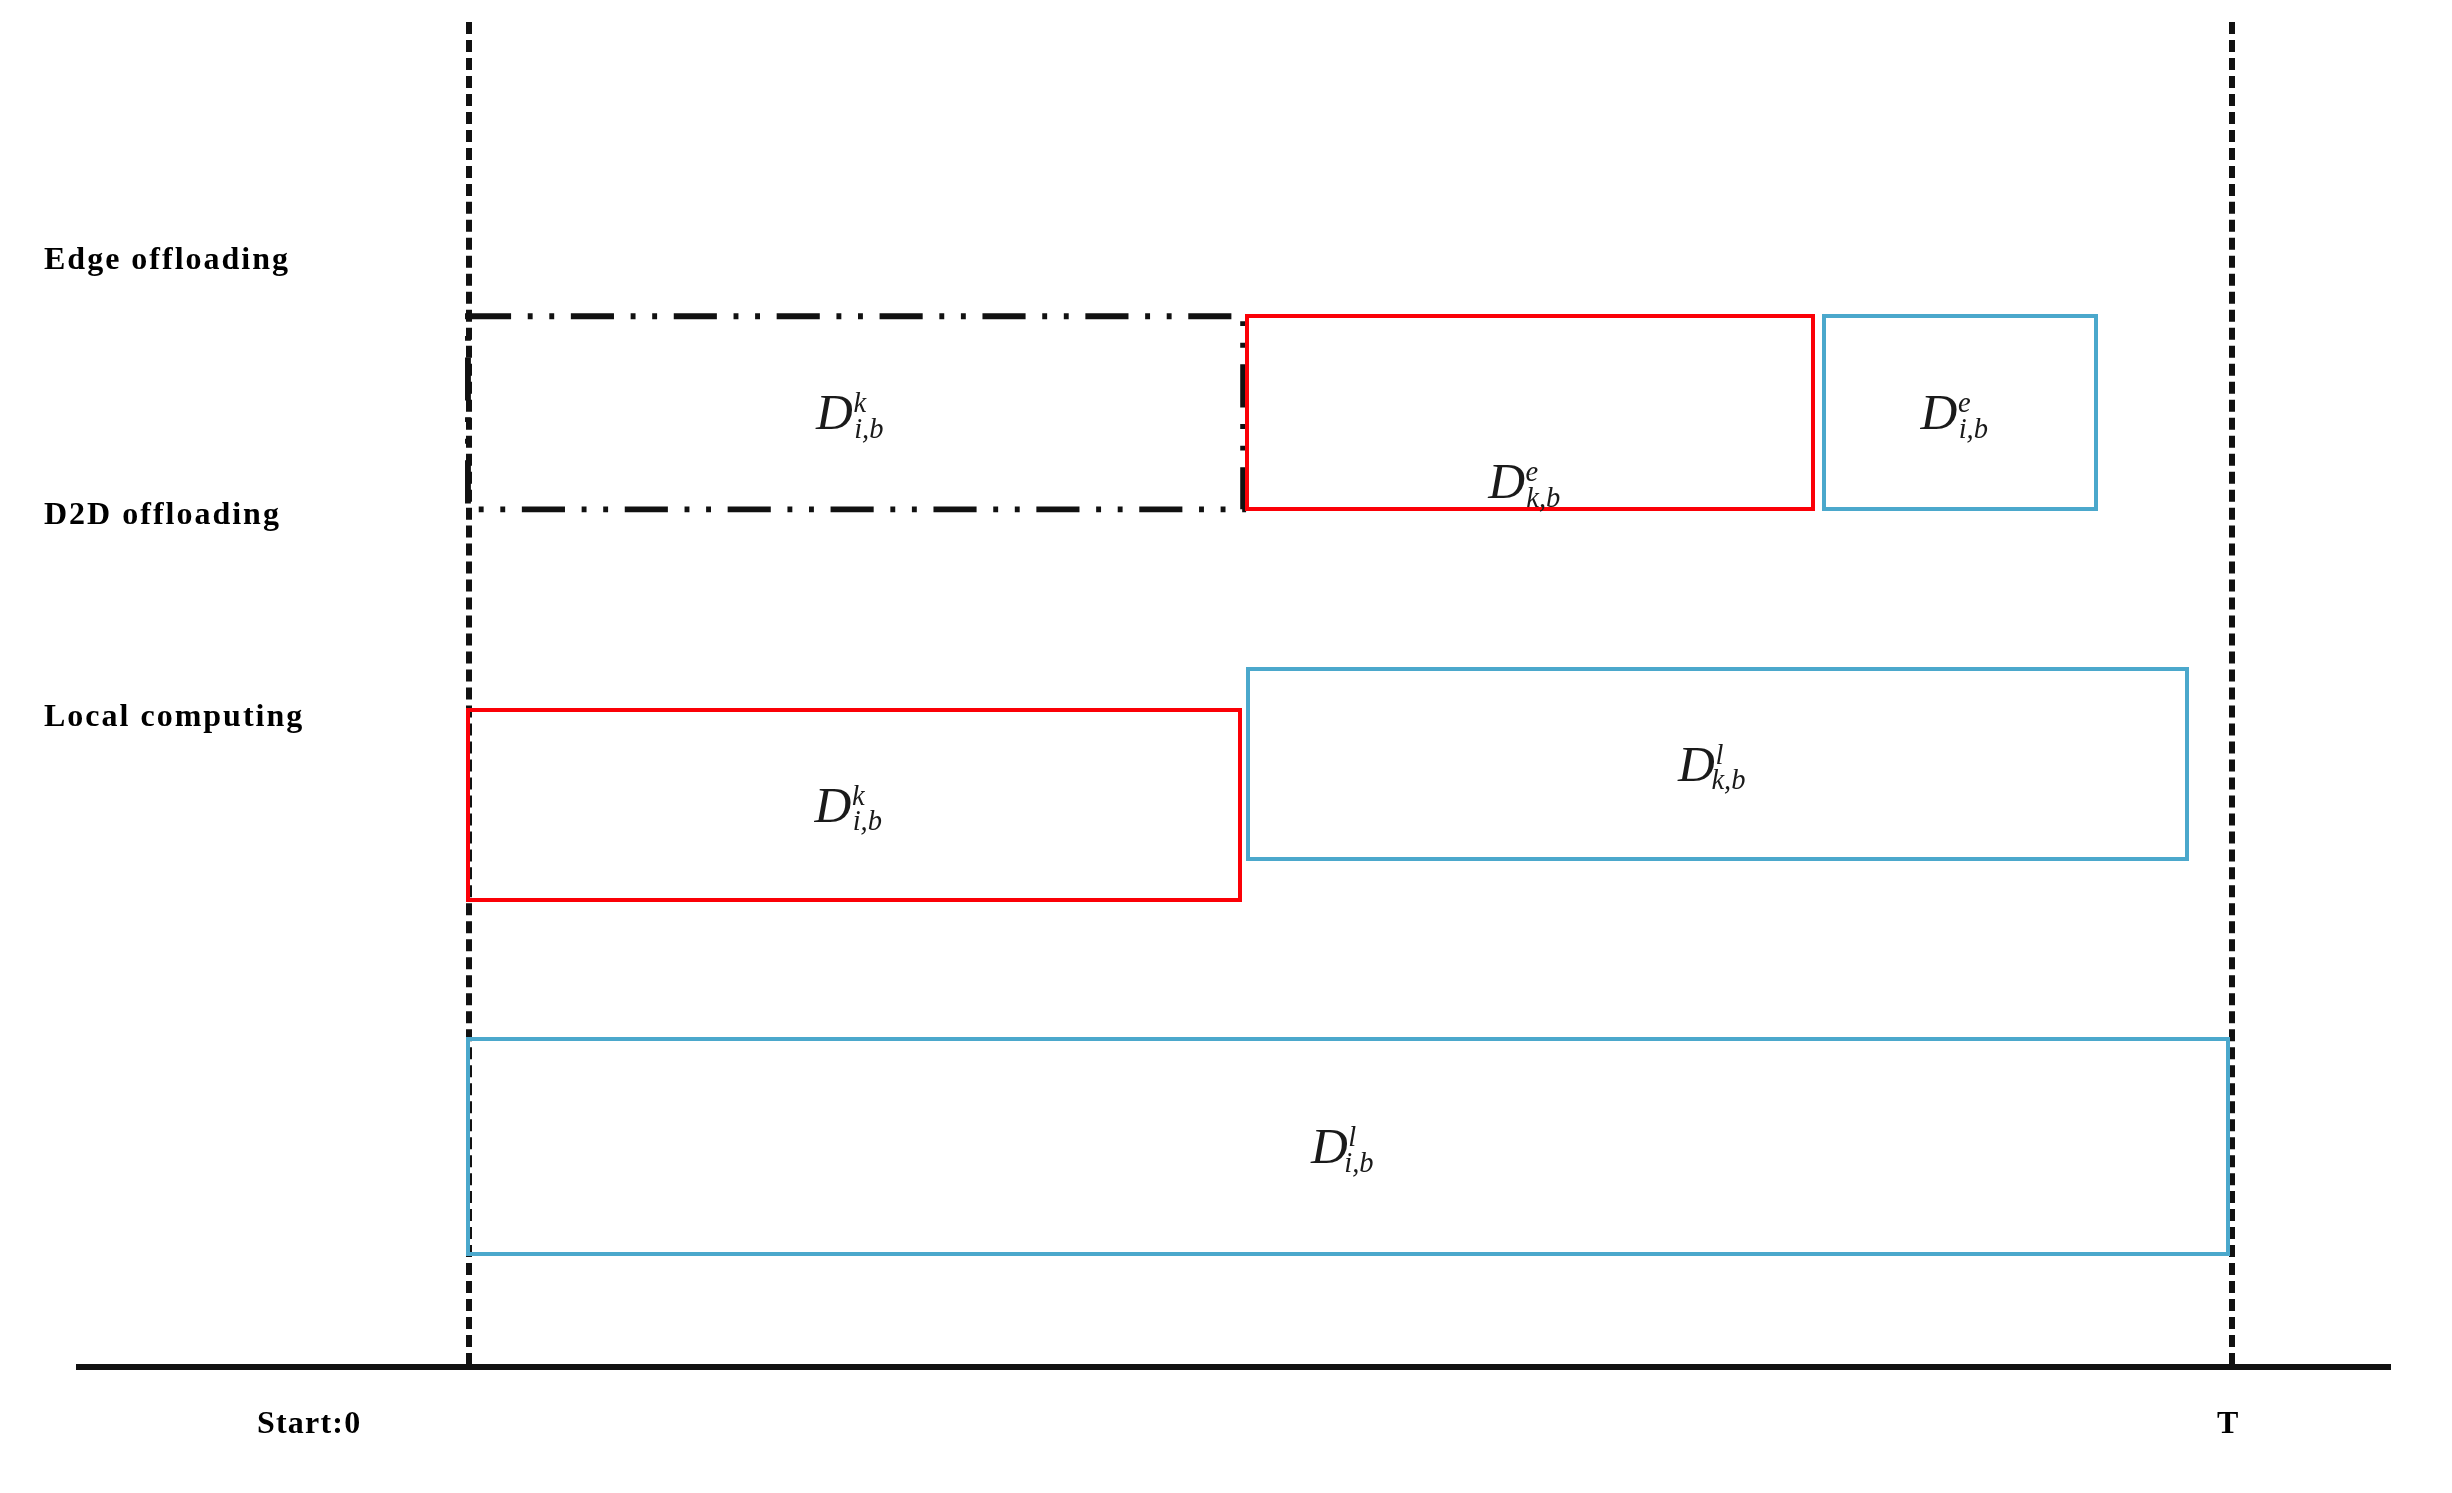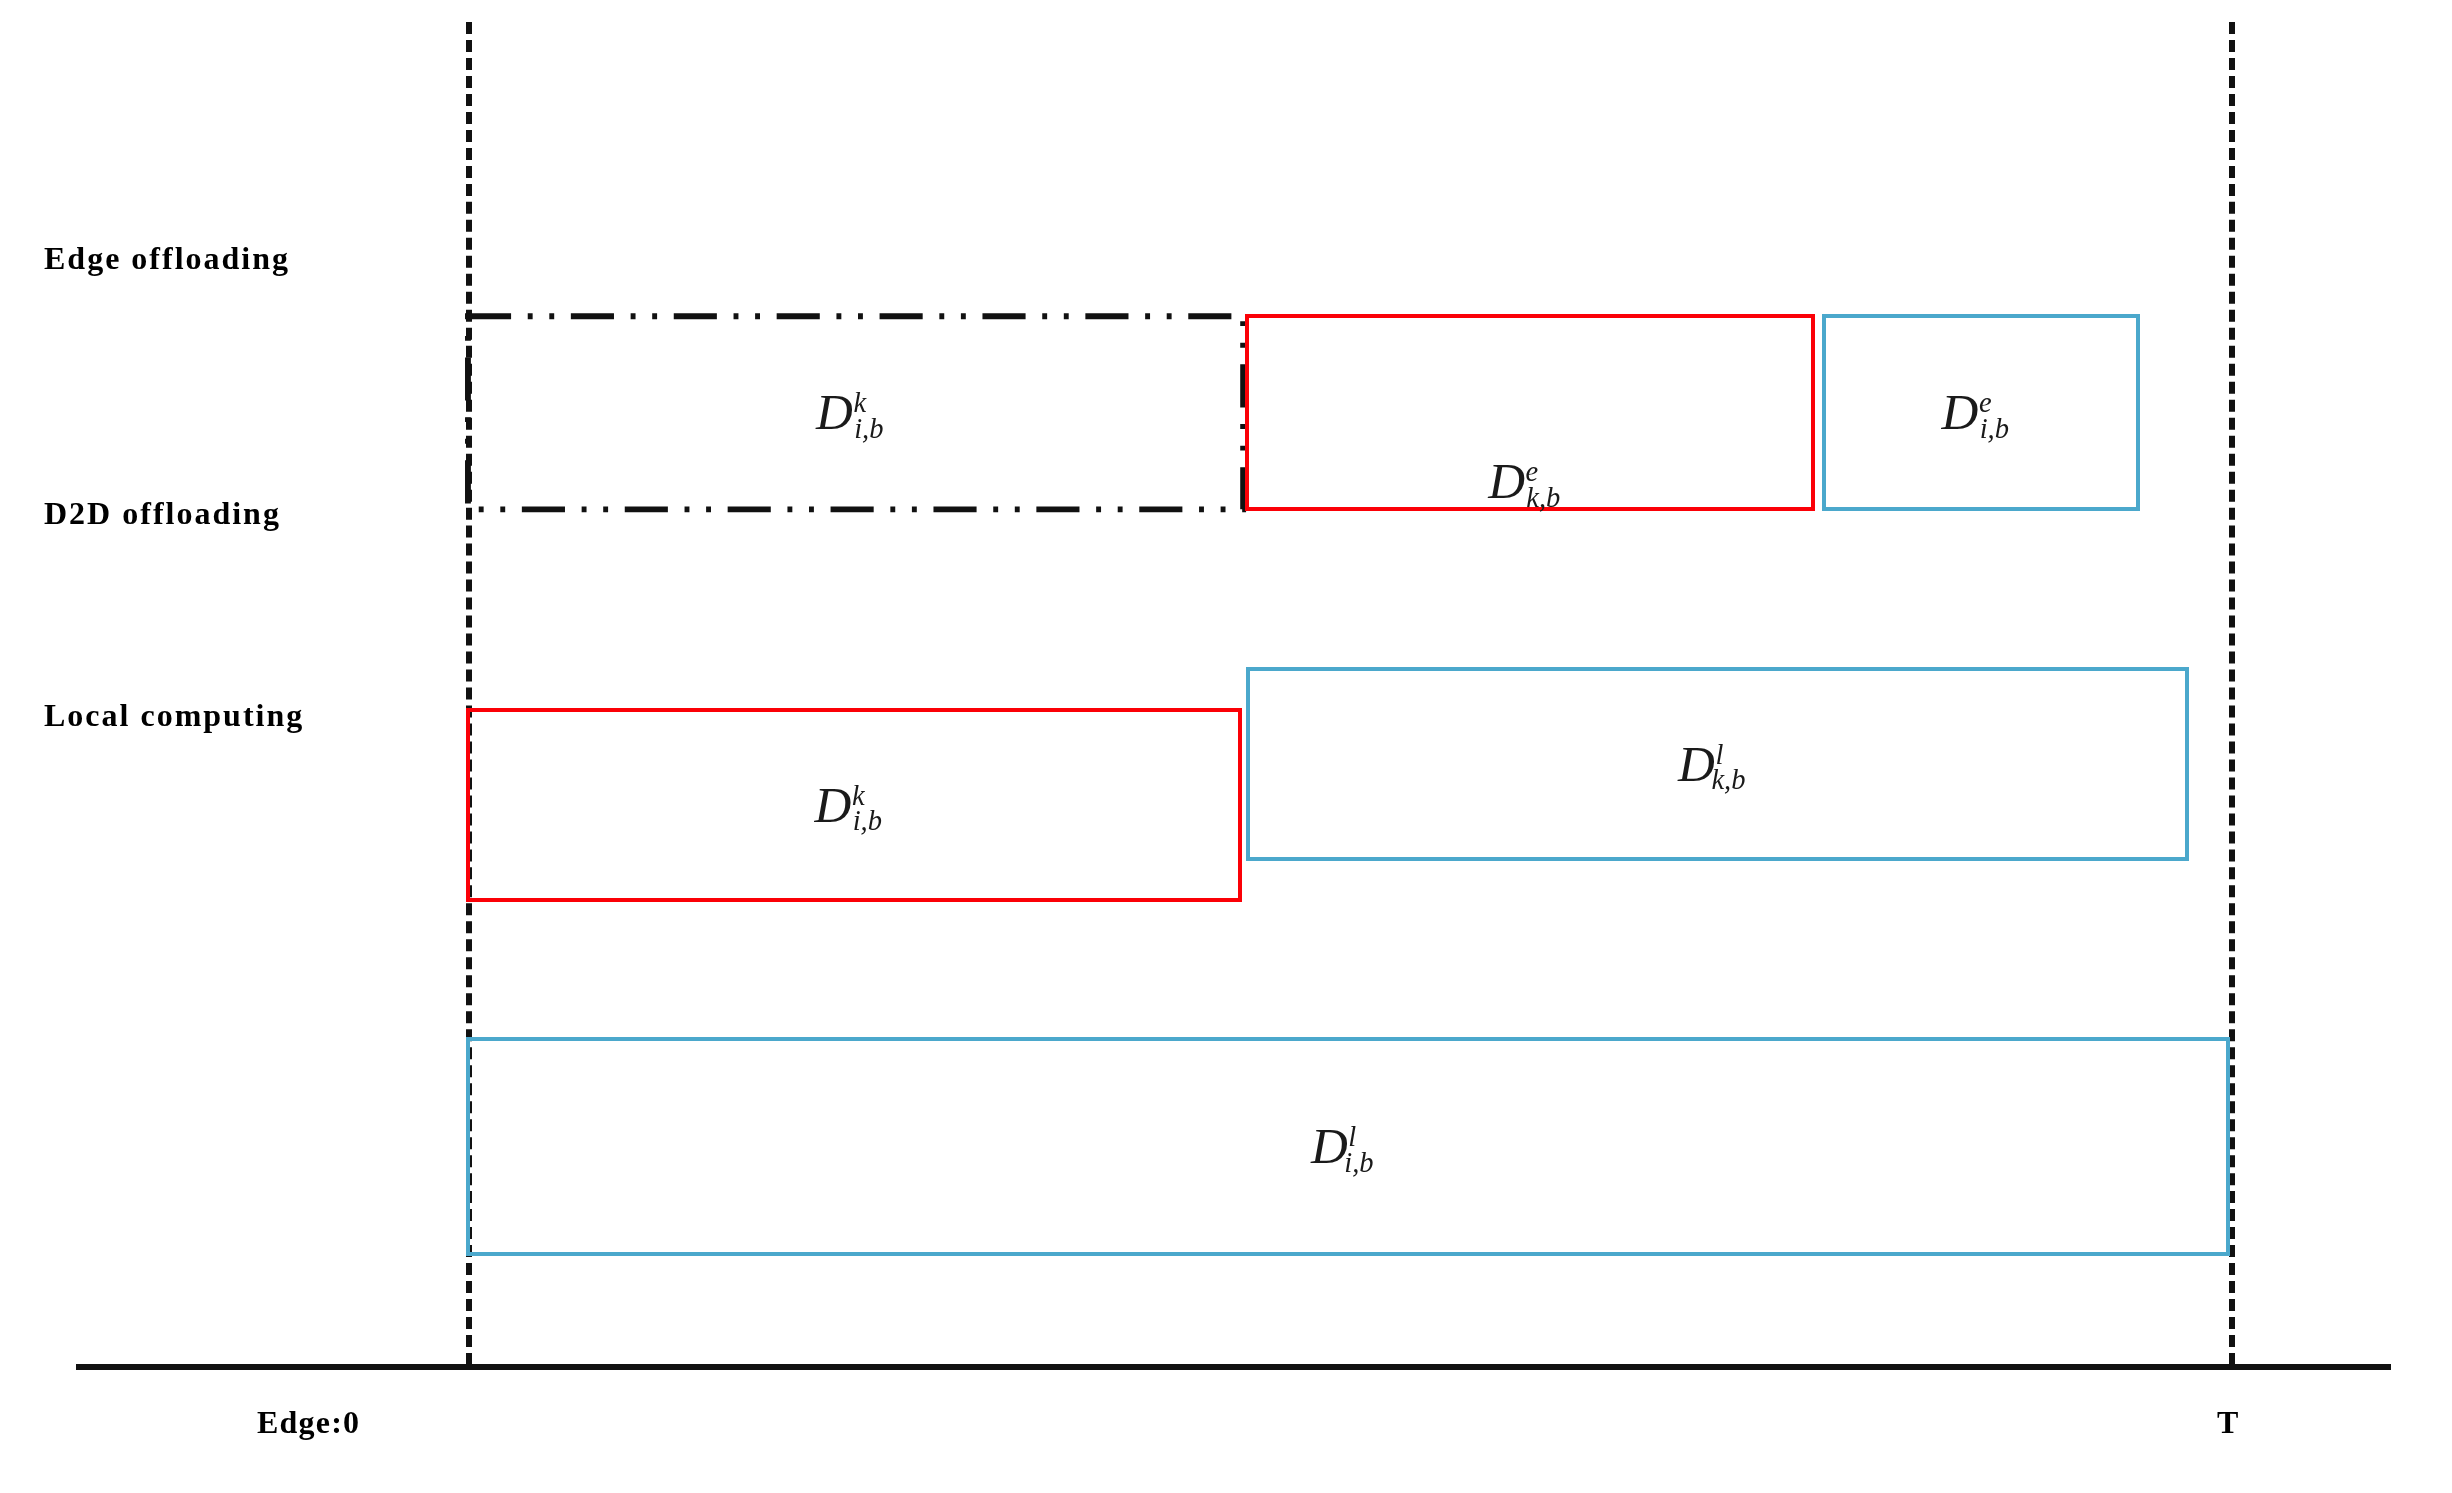--- a/index.html
+++ b/index.html
@@ -116,36 +116,36 @@
     <rect x="477.5" y="322.5" width="791" height="197" fill="none" stroke="#111111" stroke-width="6" stroke-dasharray="44 17 5 17 5 17"></rect>
   </svg>
   <div class="block" style="left:466px; top:314px; width:779px; height:197px;">
     <span class="mathlabel"><span class="base">D</span><span class="sup">k</span><span class="sub">i,b</span></span>
   </div>
 
   <div class="block solid-red" style="left:1245px; top:314px; width:570px; height:197px;align-items:flex-end;">
     <span class="mathlabel"><span class="base">D</span><span class="sup">e</span><span class="sub">k,b</span></span>
   </div>
 
-  <div class="block solid-blue" style="left:1822px; top:314px; width:318px; height:197px;">
+  <div class="block solid-blue" style="left:1822px; top:314px; width:276px; height:197px;">
     <span class="mathlabel"><span class="base">D</span><span class="sup">e</span><span class="sub">i,b</span></span>
   </div>
 
   <div class="block solid-red" style="left:466px; top:708px; width:776px; height:194px;">
     <span class="mathlabel"><span class="base">D</span><span class="sup">k</span><span class="sub">i,b</span></span>
   </div>
 
   <div class="block solid-blue" style="left:1246px; top:667px; width:943px; height:194px;">
     <span class="mathlabel"><span class="base">D</span><span class="sup">l</span><span class="sub">k,b</span></span>
   </div>
 
   <div class="block solid-blue" style="left:466px; top:1037px; width:1764px; height:219px;">
     <span class="mathlabel"><span class="base">D</span><span class="sup">l</span><span class="sub">i,b</span></span>
   </div>
 
   <div class="axis" style="left:76px; top:1364px; width:2315px;"></div>
 
-  <div class="axis-label" style="left:257px; top:1404px;">Edge:0</div>
+  <div class="axis-label" style="left:257px; top:1404px;">Start:0</div>
 
   <div class="axis-label" style="left:2217px; top:1404px;">T</div>
 
 </div>
 
 
 </body></html>

